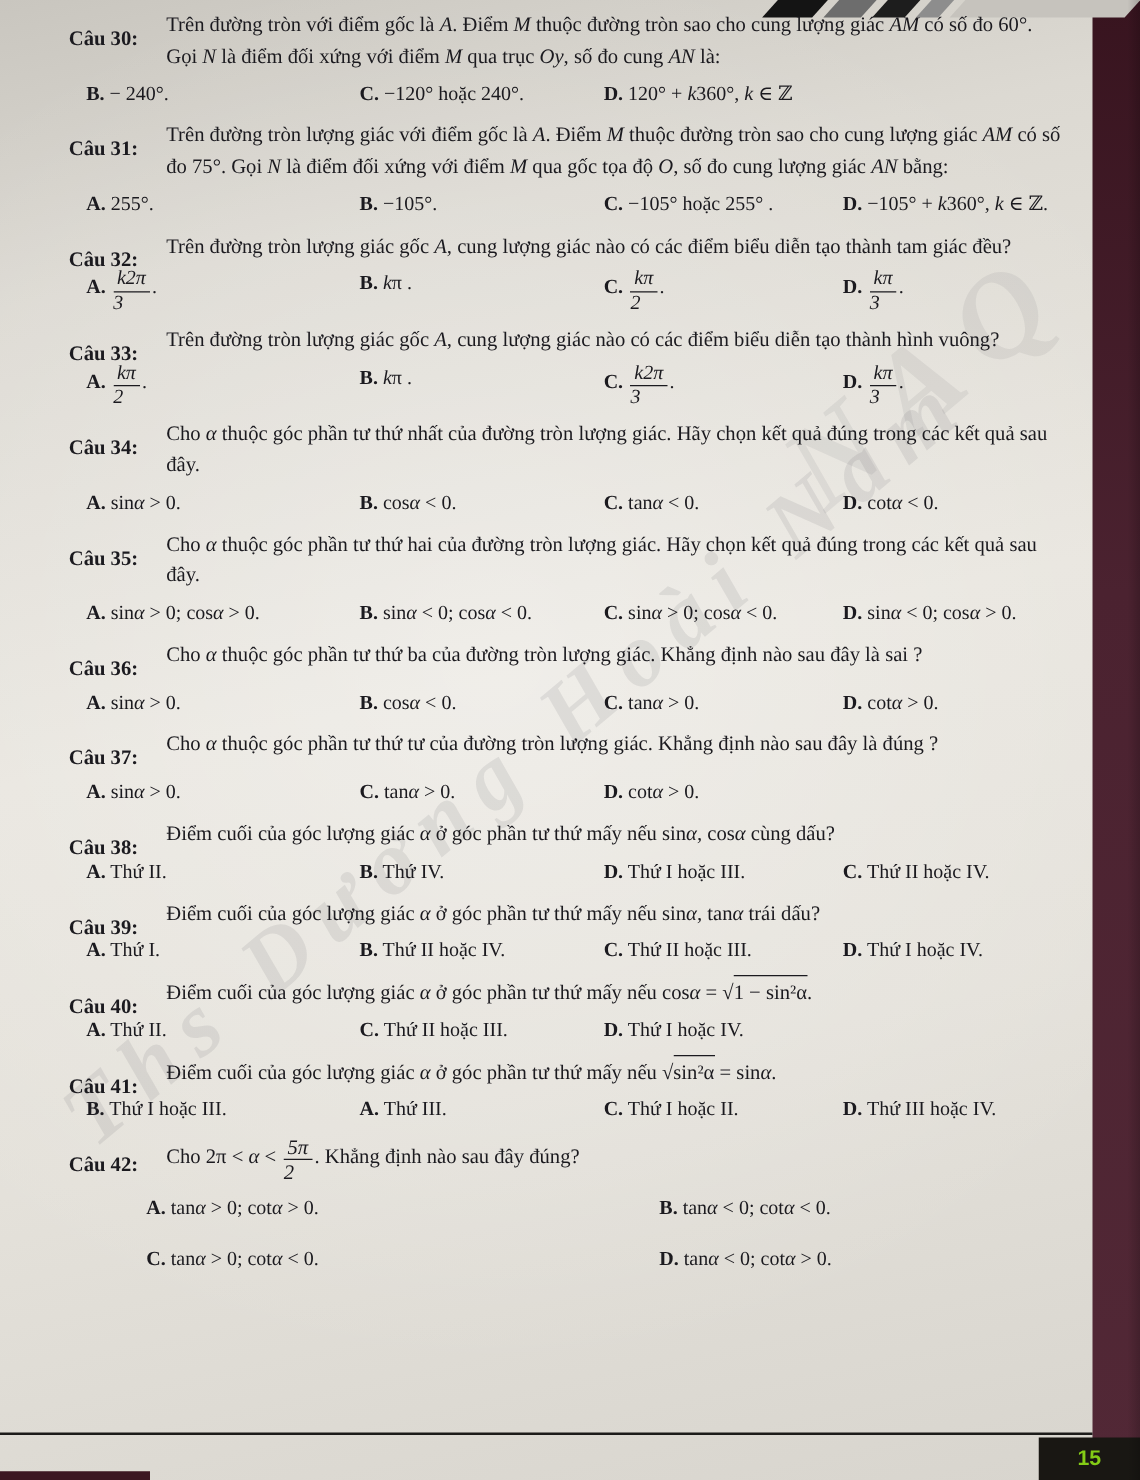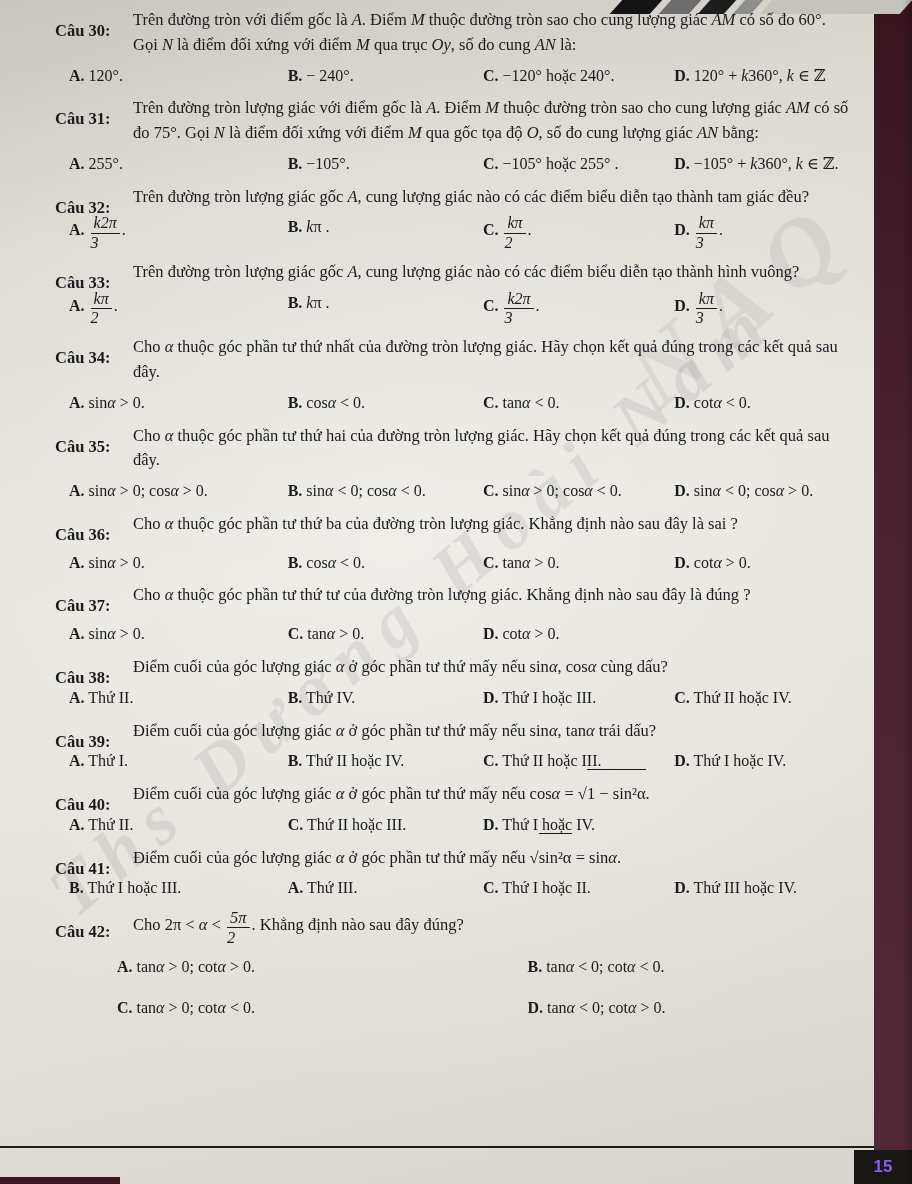--- a/index.html
+++ b/index.html
@@ -40,27 +40,27 @@
   .qt i{font-style:italic;}
   .opts{display:grid;grid-template-columns:28% 25% 24.5% 22.5%;padding-left:14px;margin-top:6px;font-size:16px;line-height:1.55;}
   .opts.lg{margin-top:14px;}
   .opts.grid2{grid-template-columns:56% 44%;padding-left:62px;row-gap:16px;margin-top:8px;}
   .opt{white-space:nowrap;}
   .ol{font-weight:700;}
   
   .frac{display:inline-block;text-align:left;vertical-align:-0.8em;line-height:1.05;font-style:italic;margin:0 2px;}
   .fn{display:block;border-bottom:1.4px solid #1b1a1f;padding:0 3px 1px;}
   .fd{display:block;padding-top:1px;}
-  .ovl{border-top:1.4px solid #1b1a1f;padding-top:14px;text-align:center;}
+  .ovl{border-top:1.4px solid #1b1a1f;padding-top:3px;text-align:center;}
   
   .foot-line{position:absolute;left:0;right:0;bottom:36px;height:2.5px;background:#1c1b19;}
   .corner-dark{position:absolute;left:0;bottom:0;width:120px;height:7px;background:#3c1722;}
   .pagebox{
-    position:absolute;right:0;bottom:0;width:58px;height:34px;background:#191713;
-    color:#8b5cf6;font-family:"Liberation Sans","DejaVu Sans",sans-serif;
+    position:absolute;right:0;bottom:0;width:81px;height:34px;background:#191713;
+    color:#84cc16;font-family:"Liberation Sans","DejaVu Sans",sans-serif;
     font-weight:700;font-size:17px;display:flex;align-items:center;justify-content:center;
   }
   .edge-shadow{position:absolute;top:0;bottom:0;right:0;width:10px;
     background:linear-gradient(90deg,rgba(0,0,0,0) 0%,rgba(0,0,0,0.18) 100%);}
 </style>
 </head>
 <body>
 
 <div class="paper">
   <div class="stripes">
@@ -71,21 +71,20 @@
     <div class="stripe s5"></div>
   </div>
 
   <div class="wm wm1">Ths Dương Hoài Nam</div>
   <div class="wm wm2">NAQ</div>
 
   <div class="content">
       <div class="q">
         <div class="qb"><span class="ql">Câu 30:</span><span class="qt">Trên đường tròn với điểm gốc là <i>A</i>. Điểm <i>M</i> thuộc đường tròn sao cho cung lượng giác <i>AM</i> có số đo 60°. Gọi <i>N</i> là điểm đối xứng với điểm <i>M</i> qua trục <i>Oy</i>, số đo cung <i>AN</i> là:</span></div>
         <div class="opts  ">
-          <span class="opt"><b class="ol">A.</b> <span class="ot">120°.</span></span>
           <span class="opt"><b class="ol">B.</b> <span class="ot">− 240°.</span></span>
           <span class="opt"><b class="ol">C.</b> <span class="ot">−120° hoặc 240°.</span></span>
           <span class="opt"><b class="ol">D.</b> <span class="ot">120° + <i>k</i>360°, <i>k</i> ∈ ℤ</span></span>
         </div>
       </div>
       <div class="q">
         <div class="qb"><span class="ql">Câu 31:</span><span class="qt">Trên đường tròn lượng giác với điểm gốc là <i>A</i>. Điểm <i>M</i> thuộc đường tròn sao cho cung lượng giác <i>AM</i> có số đo 75°. Gọi <i>N</i> là điểm đối xứng với điểm <i>M</i> qua gốc tọa độ <i>O</i>, số đo cung lượng giác <i>AN</i> bằng:</span></div>
         <div class="opts  ">
           <span class="opt"><b class="ol">A.</b> <span class="ot">255°.</span></span>
           <span class="opt"><b class="ol">B.</b> <span class="ot">−105°.</span></span>

